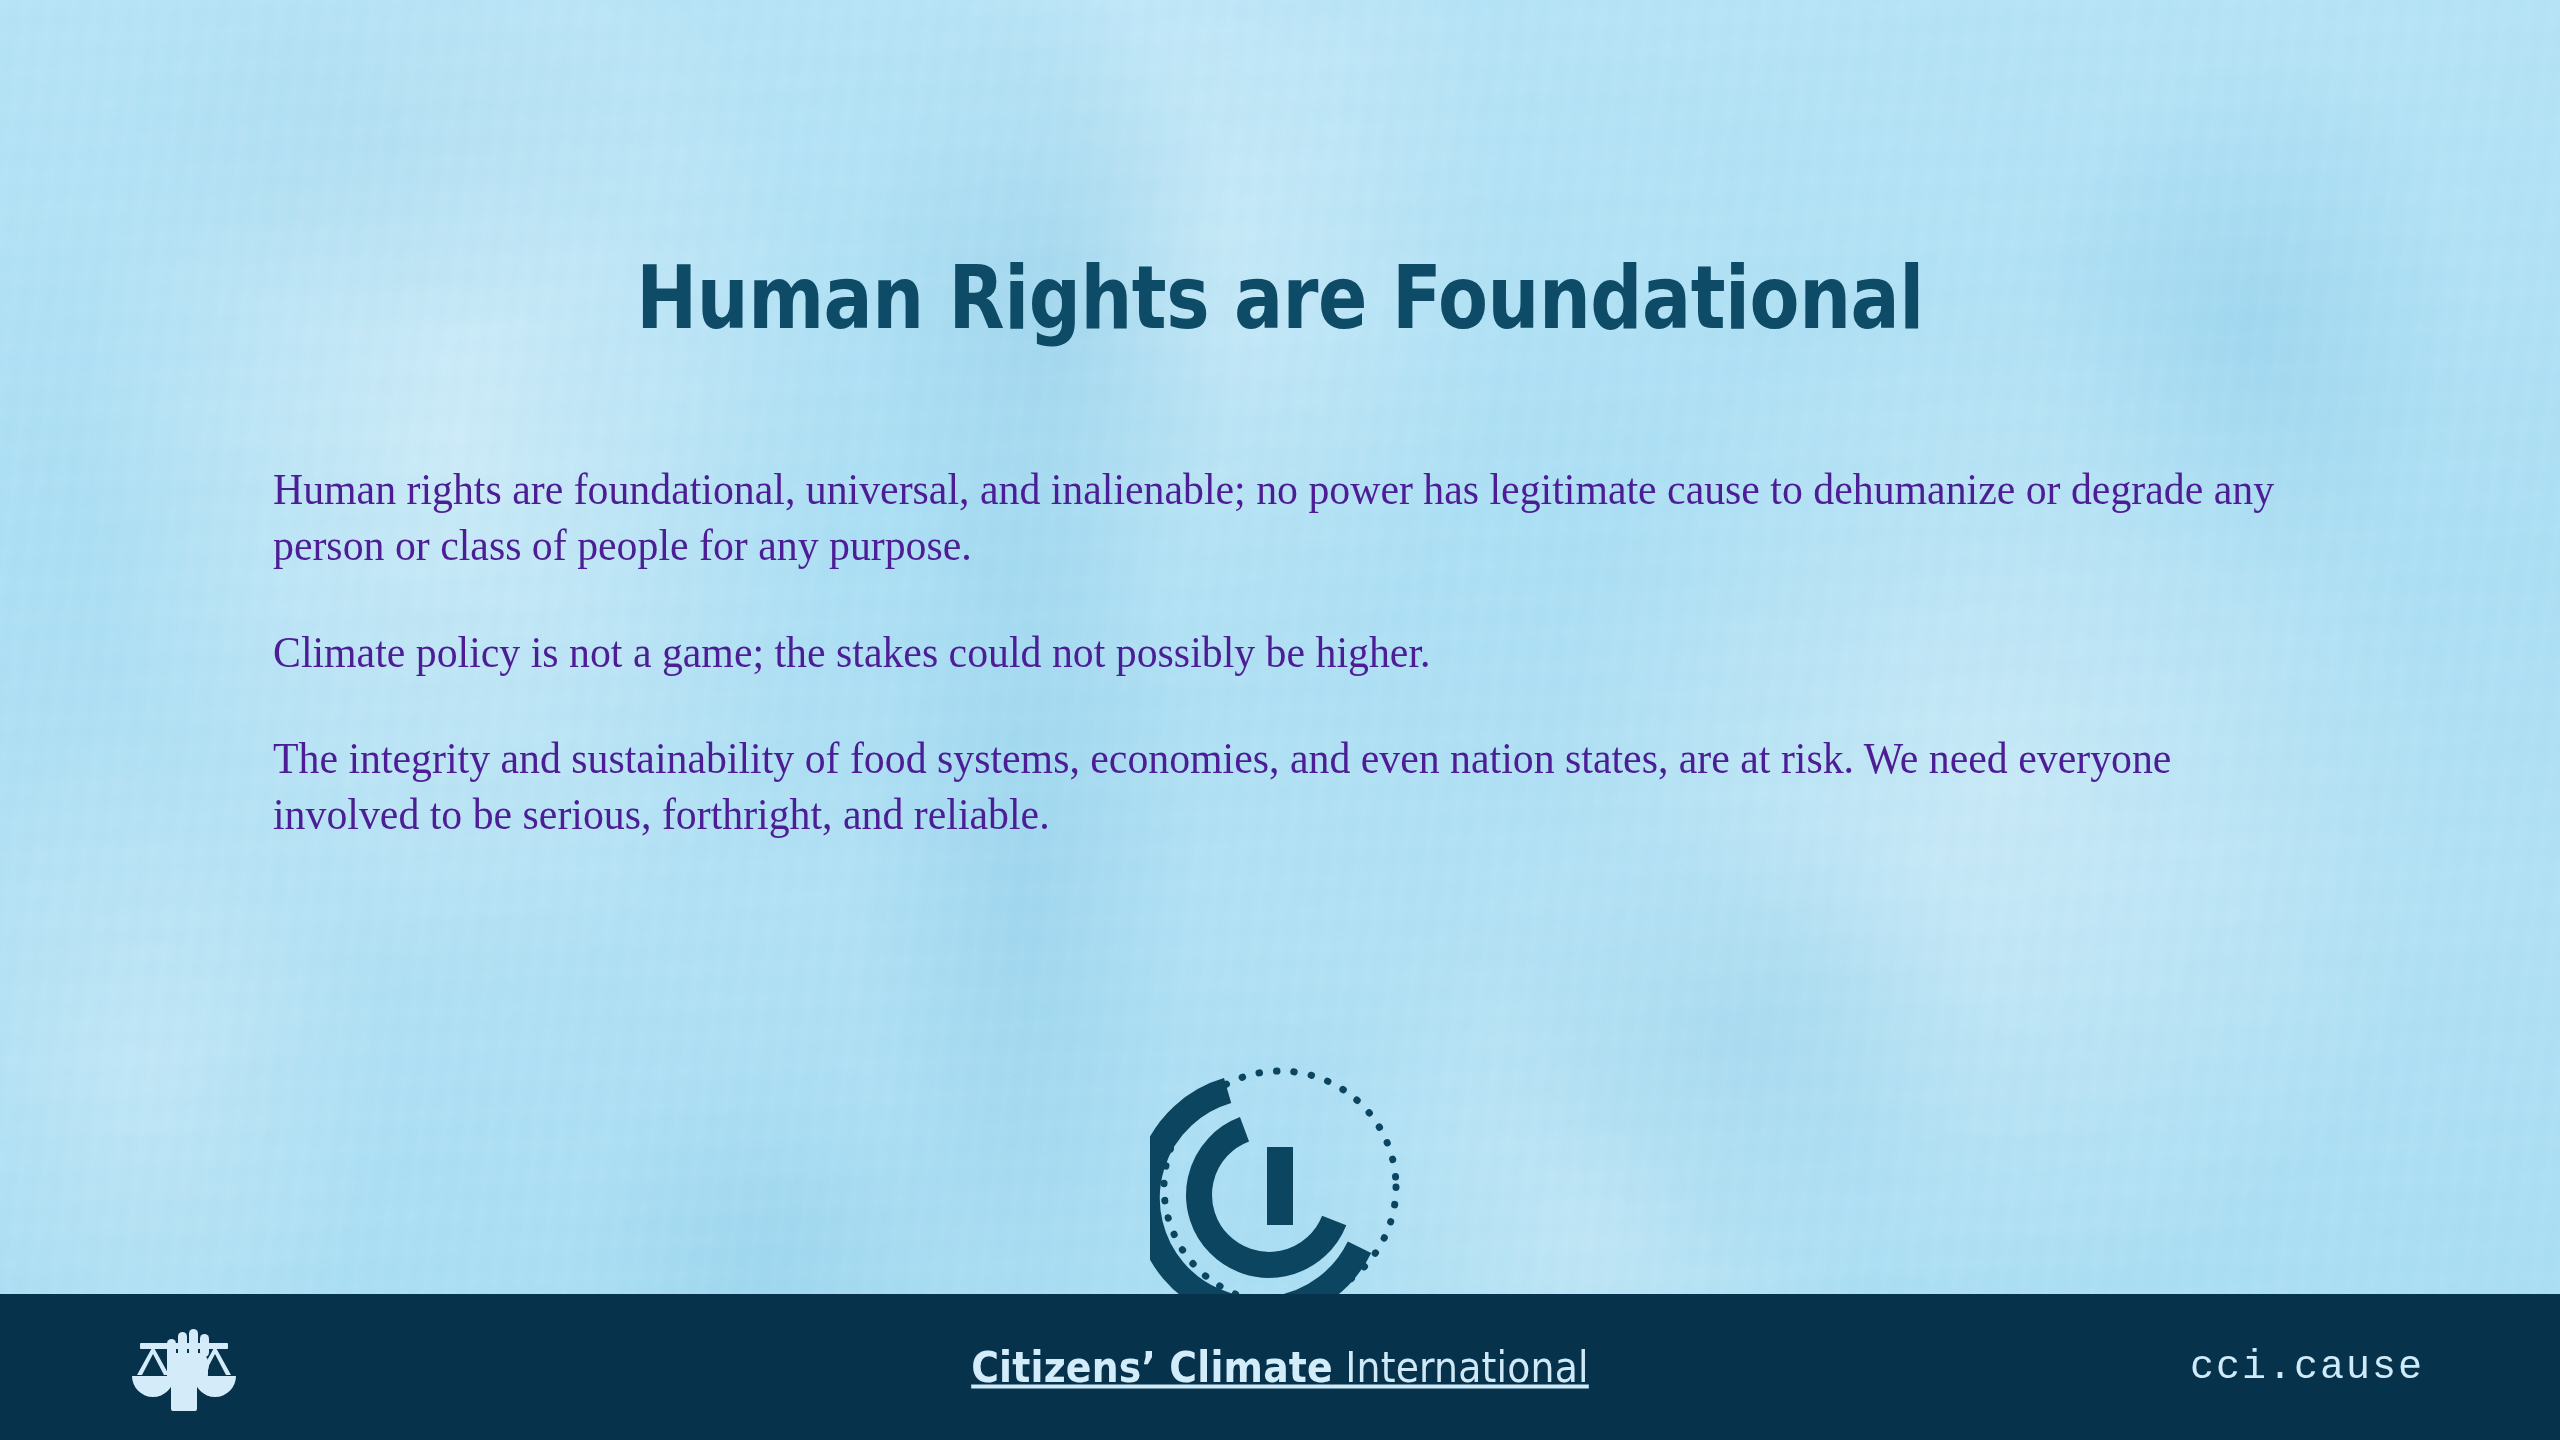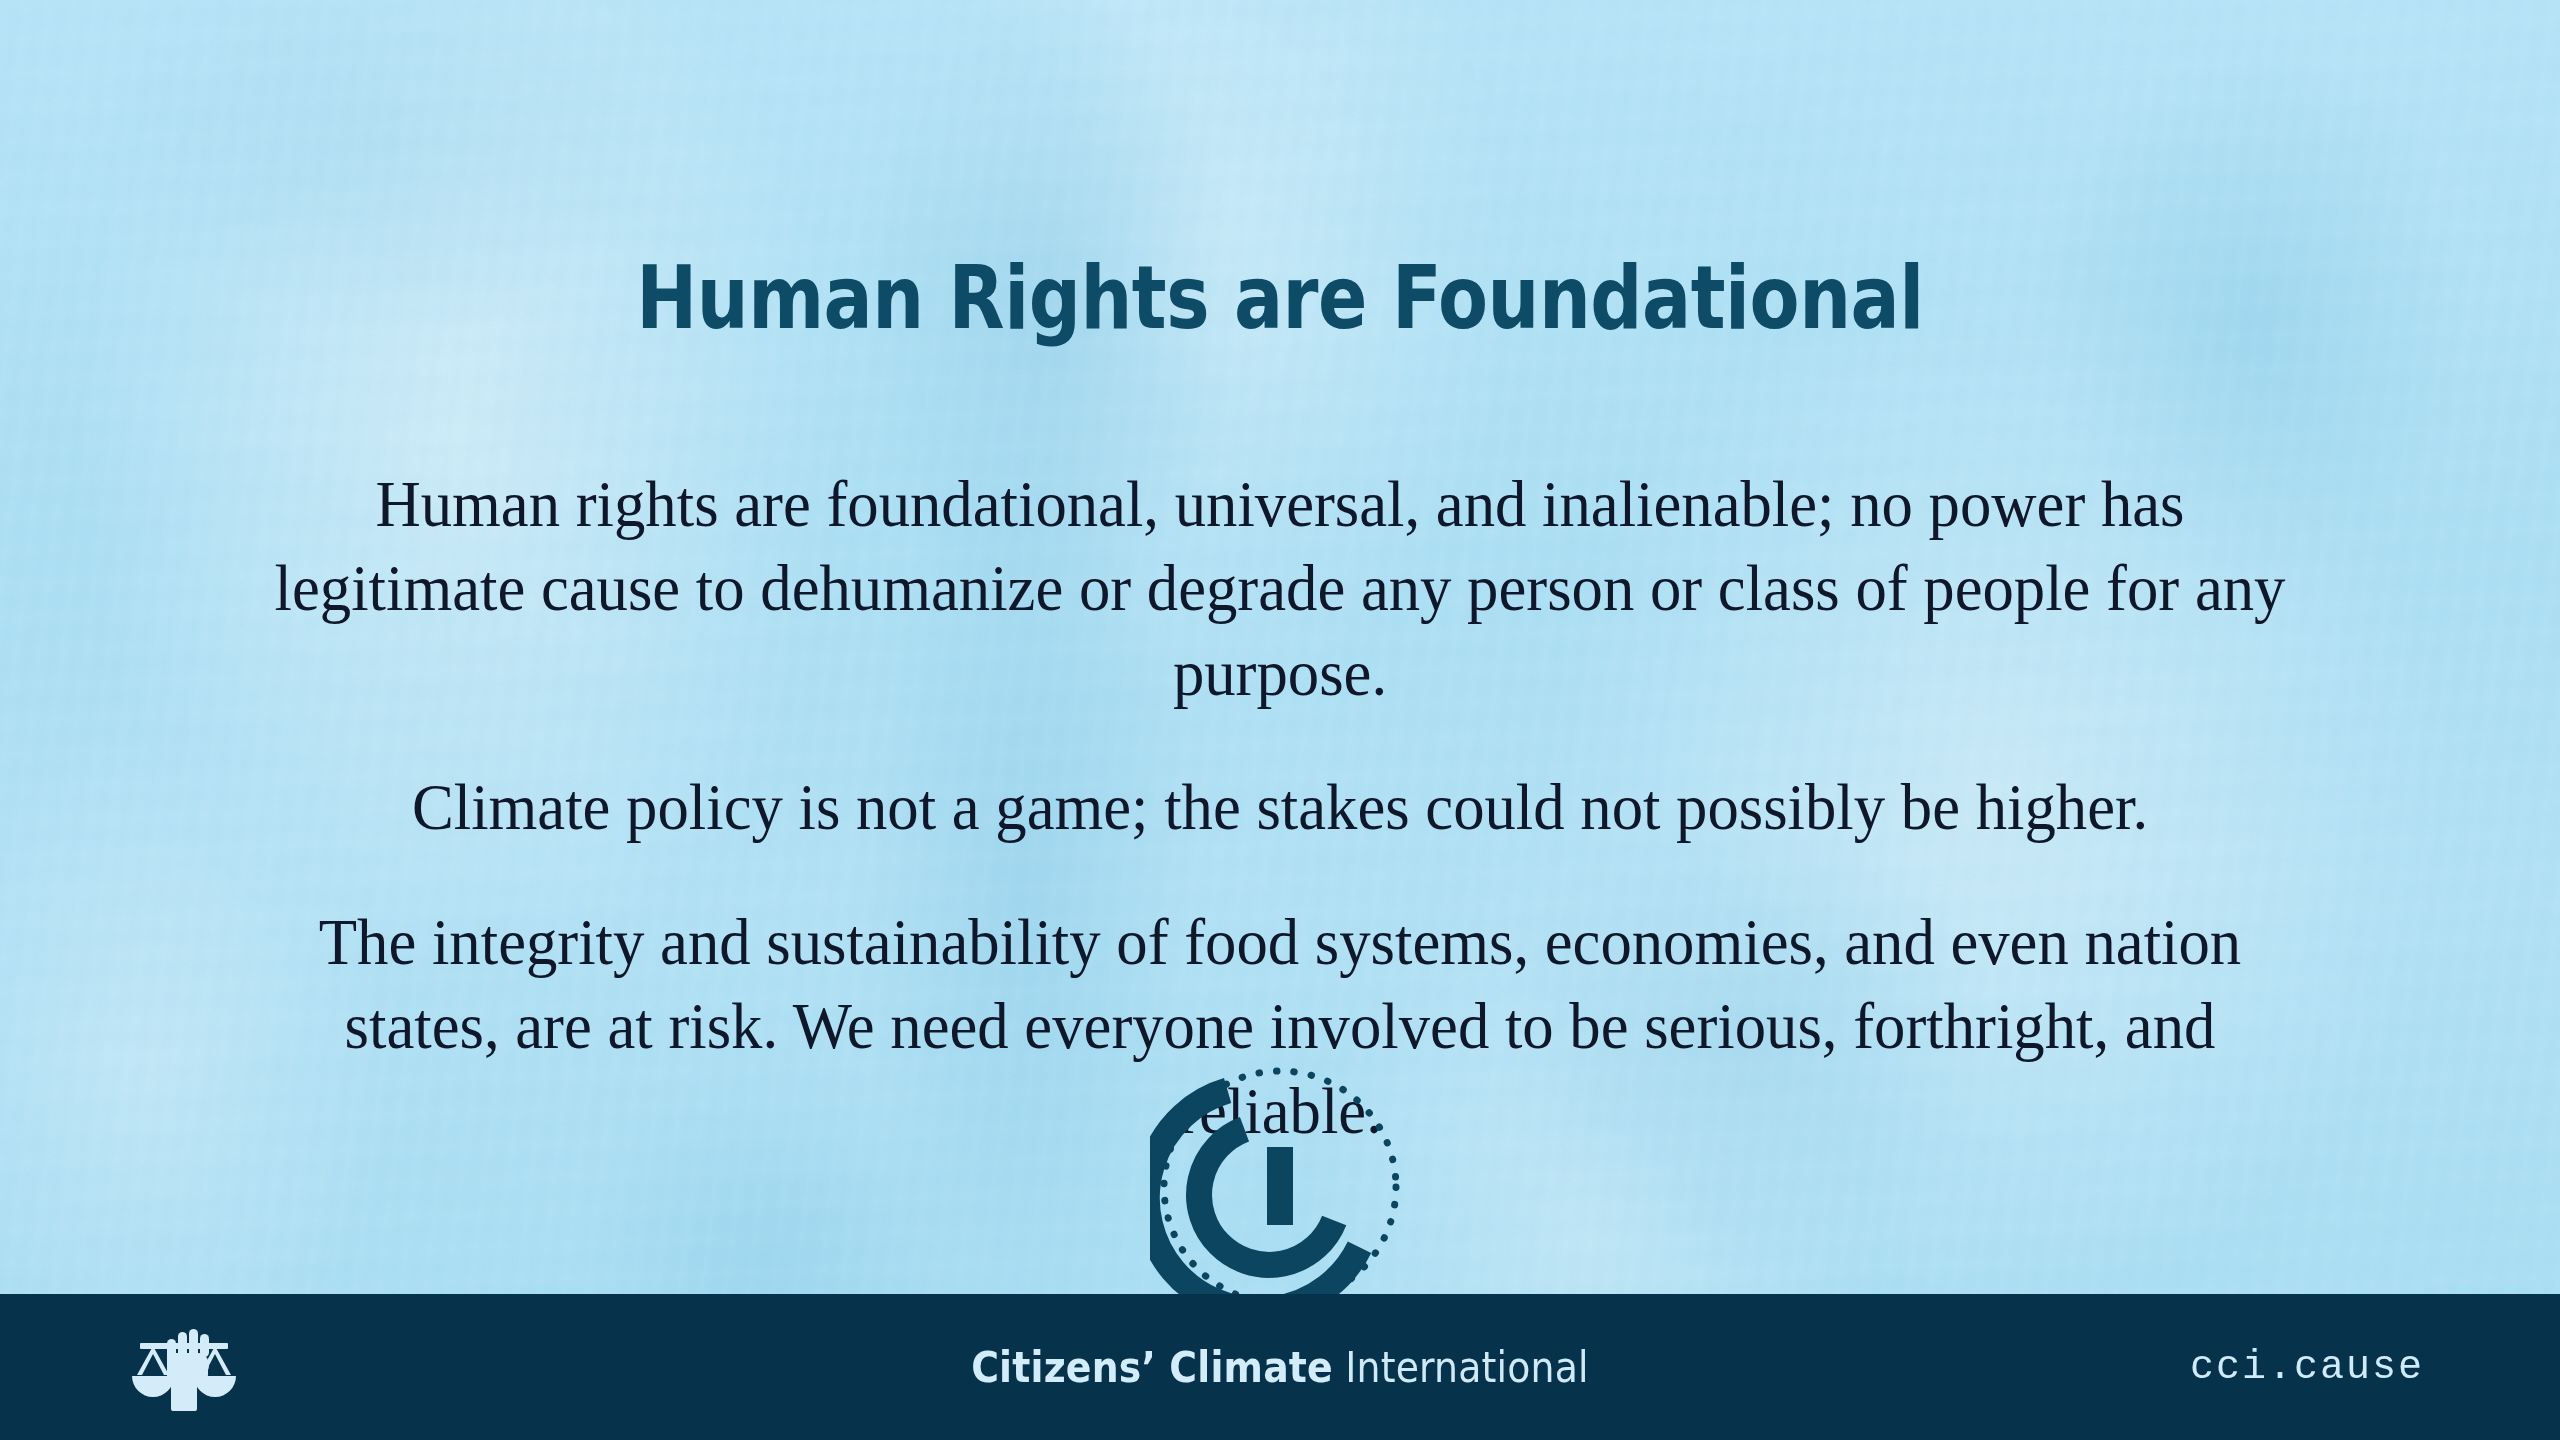--- a/index.html
+++ b/index.html
@@ -95,25 +95,25 @@
     transform-origin: center top;
     white-space: nowrap;
   }
 
   .body-block {
     position: absolute;
     top: 415px;
     left: 50%;
     transform: translateX(-50%);
     width: 2120px;
-    text-align: center;
+    text-align: left;
     font-family: "Liberation Serif", "DejaVu Serif", serif;
-    font-size: 66px;
+    font-size: 44px;
     line-height: 1.28;
-    color: #0f172a;
+    color: #4c1d95;
   }
   .para { margin: 0; transform: scaleX(0.95); }
   .para + .para { margin-top: 50px; }
 
   
   .logo-wrap {
     position: absolute;
     left: 50%;
     top: 1010px;
     transform: translateX(-50%);
@@ -147,20 +147,21 @@
     left: 0;
     top: 50%;
     transform: translateY(-50%);
     width: 100%;
     text-align: center;
     font-family: "Liberation Sans Narrow", "DejaVu Sans Condensed", "Liberation Sans", sans-serif;
     font-size: 42px;
     color: #cfeaf8;
     white-space: nowrap;
     letter-spacing: .2px;
+    text-decoration: underline;
   }
   .brand-strong { font-weight: 700; color: #d2ecfa; }
   .brand-light  { font-weight: 400; color: #cfe9f7; }
 
   .footer-url {
     position: absolute;
     right: 136px;
     top: 50%;
     transform: translateY(-50%);
     font-family: "Liberation Mono", "DejaVu Sans Mono", monospace;

